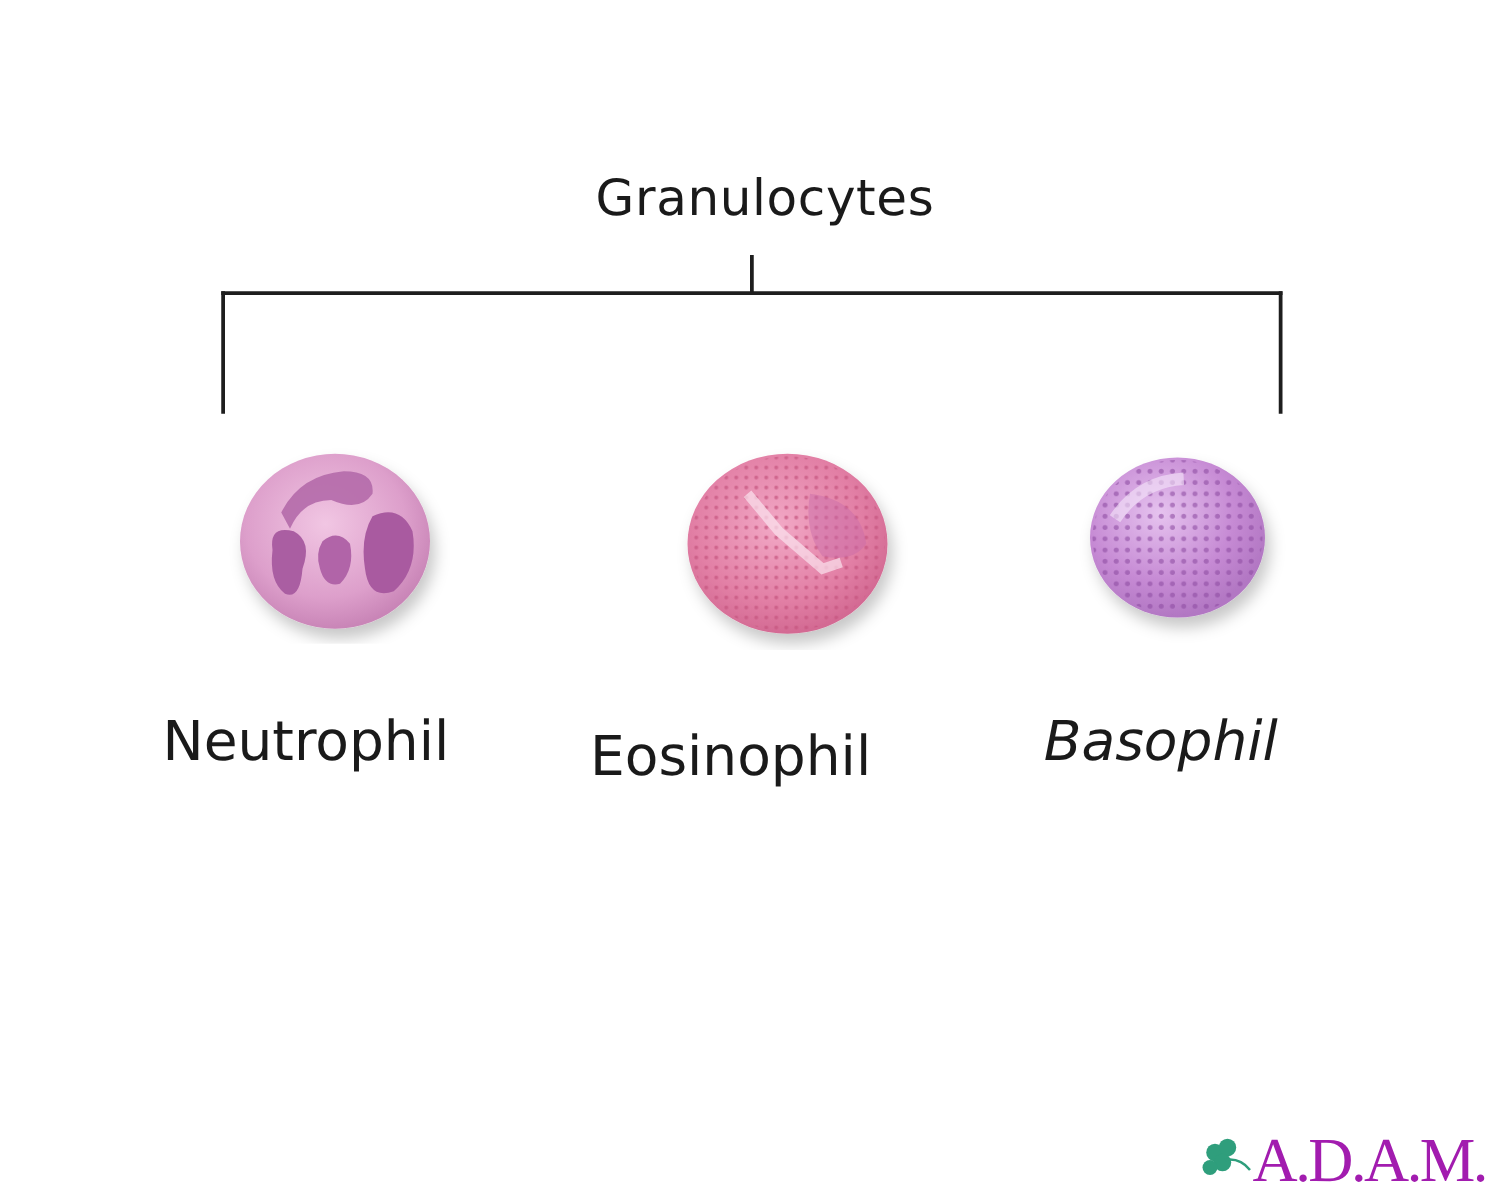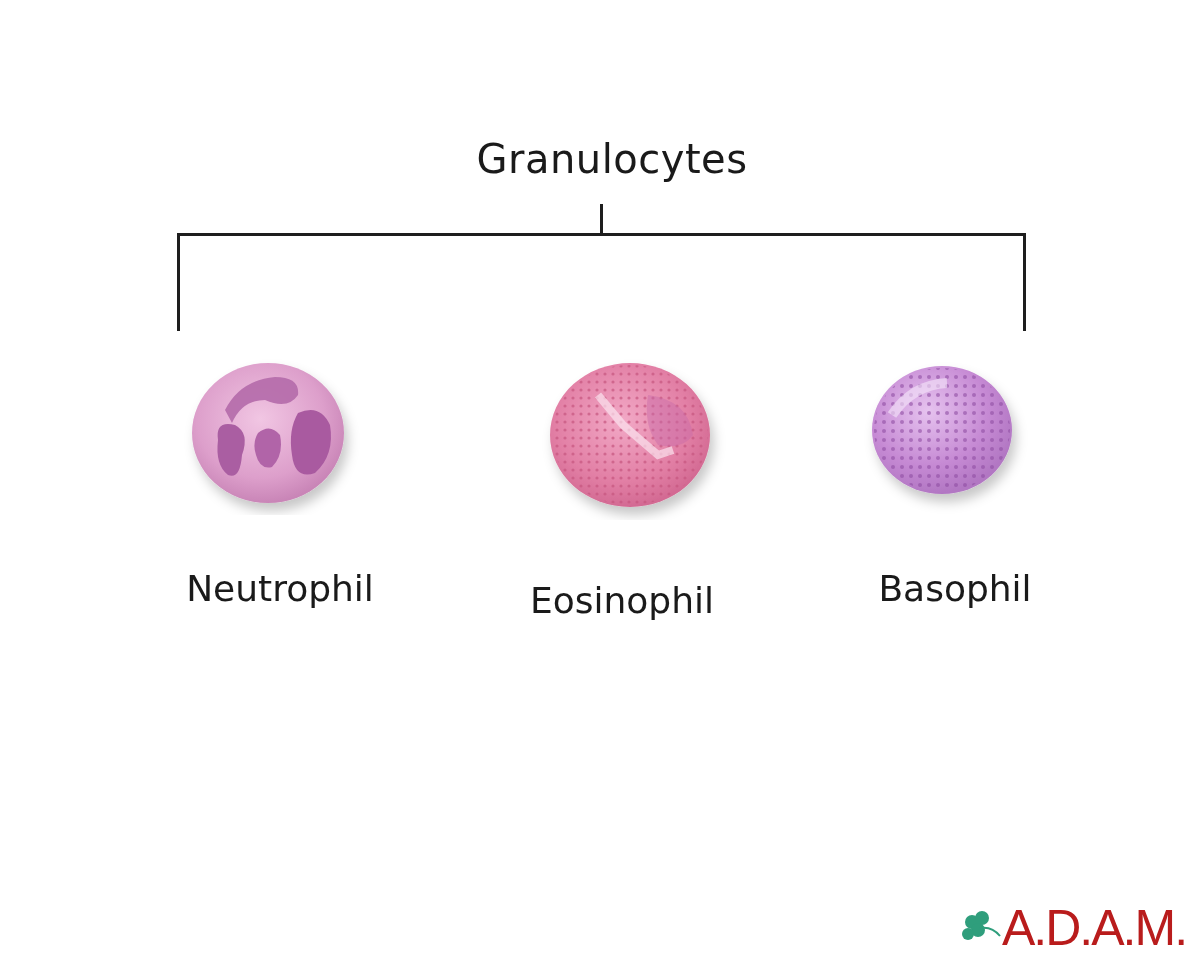--- a/index.html
+++ b/index.html
@@ -1,23 +1,23 @@
 <!DOCTYPE html>
 <html><head>
 <meta charset="utf-8">
 <style>
   html, body { margin:0; padding:0; background:#ffffff; }
   body { width:1200px; height:960px; position:relative; overflow:hidden;
          font-family:"DejaVu Sans", sans-serif; color:#1a1a1a; }
   .title { position:absolute; left:0; width:1200px; top:136px; text-align:center;
            font-size:40px; letter-spacing:0.5px; transform:translateX(12px); }
   .line { position:absolute; background:#1e1e1e; }
-  .label { position:absolute; font-size:36px; text-align:center; width:300px; }
+  .label { position:absolute; font-size:44px; text-align:left; width:300px; }
   .logo { position:absolute; left:960px; top:900px; height:56px; display:flex; align-items:center; }
-  .logo-text { font-family:Liberation Sans, sans-serif; font-size:50px; letter-spacing:-2px; color:#b91c1c; }
+  .logo-text { font-family:Liberation Serif, serif; font-size:50px; letter-spacing:-2px; color:#a21caf; }
 </style>
 </head>
 <body>
 
 <div class="title">Granulocytes</div>
 
 <div class="line" style="left:600px; top:204px; width:3px; height:30px;"></div>
 <div class="line" style="left:177px; top:233px; width:849px; height:3px;"></div>
 <div class="line" style="left:177px; top:233px; width:3px; height:98px;"></div>
 <div class="line" style="left:1023px; top:233px; width:3px; height:98px;"></div>
@@ -73,21 +73,21 @@
       </radialGradient>
       <pattern id="dotsB" width="9" height="9" patternUnits="userSpaceOnUse">
         <circle cx="4" cy="4" r="2" fill="#8f4da3" opacity="0.75"></circle>
       </pattern>
     </defs>
     <ellipse cx="80" cy="75" rx="70" ry="64" fill="url(#gB)" filter="url(#sh)"></ellipse>
     <ellipse cx="80" cy="75" rx="68" ry="62" fill="url(#dotsB)" opacity="0.8"></ellipse>
     <path d="M30 60 Q50 30 85 28" stroke="#f5e6fa" stroke-width="10" fill="none" opacity="0.6"></path>
   </svg>
 </div>
-<div class="label" style="left:805px; top:568px;">Basophil</div>
+<div class="label" style="left:835px; top:568px;font-style:italic;">Basophil</div>
 
 <div class="logo">
   <svg width="42" height="40" viewBox="0 0 42 40" style="margin-right:0px;">
     <g fill="#2f9e7c">
       <circle cx="12" cy="14" r="7"></circle>
       <circle cx="22" cy="10" r="7"></circle>
       <circle cx="18" cy="22" r="7"></circle>
       <circle cx="8" cy="26" r="6"></circle>
       <path d="M20 20 Q32 18 40 28" stroke="#2f9e7c" stroke-width="2" fill="none"></path>
     </g>

